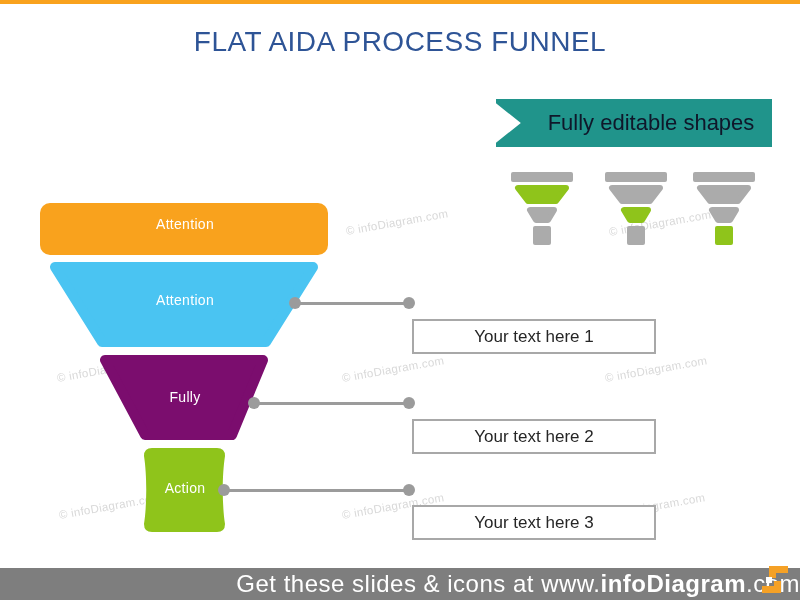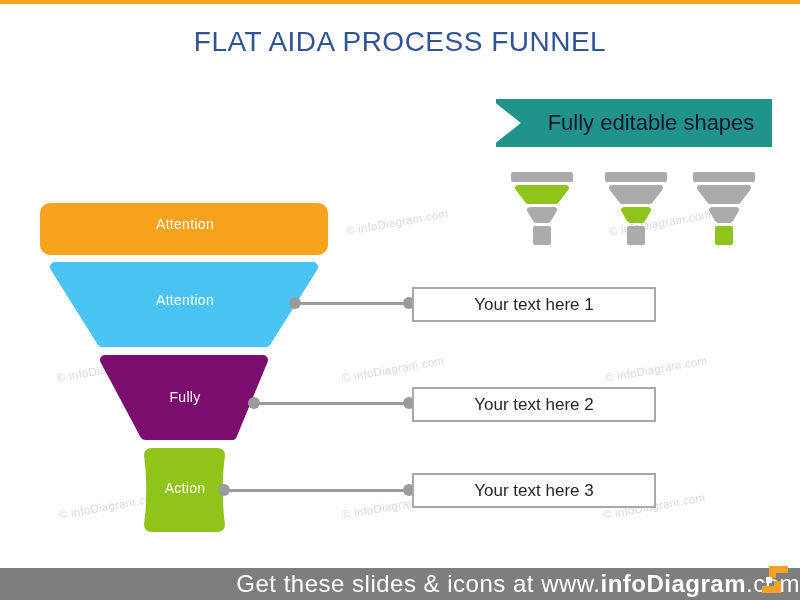--- a/index.html
+++ b/index.html
@@ -33,21 +33,21 @@
     font-size:14px;letter-spacing:.3px;
   }
   .lbl-attention{top:216px;} .lbl-interest{top:292px;}
   .lbl-desire{top:389px;} .lbl-action{top:480px;}
   
   .cline{position:absolute;height:3px;background:#9B9B9B;}
   .cdot{position:absolute;width:12px;height:12px;border-radius:50%;background:#9B9B9B;}
   .callout{
     position:absolute;left:412px;width:244px;height:35px;box-sizing:border-box;
     background:#fff;border:2px solid #A8A8A8;text-align:center;line-height:31px;
-    font-size:17px;color:#262626;
+    font-size:17px;color:#262626;margin-top:32px;
   }
   
   .footer{
     position:absolute;left:0;top:568px;width:800px;height:32px;background:#7E7E7E;
     color:#fff;text-align:right;line-height:32px;font-size:24px;letter-spacing:.5px;
   }
   .footer b{font-weight:700;}
   .logo{position:absolute;left:760px;top:565px;width:30px;height:30px;}
   .logo div{position:absolute;background:#F5A126;}
   .logo .p1{left:9px;top:1px;width:19px;height:7px;}

